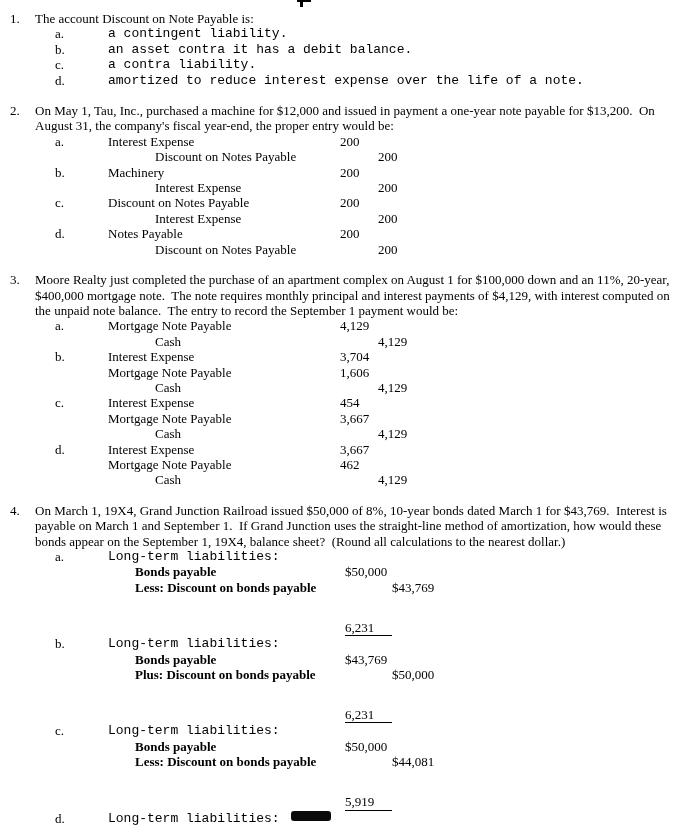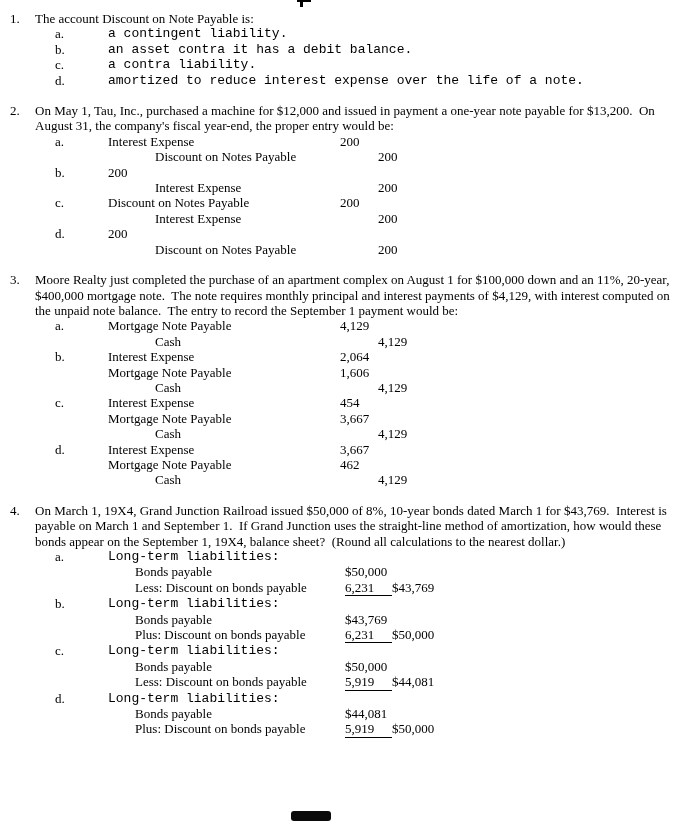--- a/index.html
+++ b/index.html
@@ -22,24 +22,24 @@
   .ctext { flex:1; white-space:pre-wrap;font-family:Liberation Mono, monospace; }
 
   
   .acct { width:232px; flex:none; white-space:nowrap; }
   .acct.ind1 { padding-left:47px; }
   .amt { flex:none; white-space:nowrap; }
   .debit { width:38px; }
   .credit { width:60px; }
 
   
-  .blabel { width:237px; padding-left:27px; flex:none; white-space:nowrap; }
+  .blabel { width:237px; padding-left:27px; flex:none; white-space:nowrap;font-weight:bold; }
   .a1 { width:47px; }
   .a2 { width:48px; }
-  .ul { border-bottom:1px solid #000; }
+  .ul { border-bottom:1px solid #000;margin-top:40px; }
 
   
   .top-frag { position:absolute; top:0; left:297px; width:14px; height:8px; border-top:2.5px solid #000; }
   .top-frag::before { content:""; position:absolute; left:3px; top:0; width:2.5px; height:5px; background:#000; }
   .footer-frag { position:absolute; top:811px; left:291px; width:40px; height:10px; background:#0a0a0a; border-radius:3px; }
 </style>
 </head>
 <body>
 
 <div class="page">
@@ -82,20 +82,21 @@
             <span class="amt credit"></span>
           </div>
           <div class="row">
             <span class="letter"></span>
             <span class="acct ind1">Discount on Notes Payable</span>
             <span class="amt debit"></span>
             <span class="amt credit">200</span>
           </div>
           <div class="row">
             <span class="letter">b.</span>
+            <span class="acct">Machinery</span>
             <span class="amt debit">200</span>
             <span class="amt credit"></span>
           </div>
           <div class="row">
             <span class="letter"></span>
             <span class="acct ind1">Interest Expense</span>
             <span class="amt debit"></span>
             <span class="amt credit">200</span>
           </div>
           <div class="row">
@@ -105,20 +106,21 @@
             <span class="amt credit"></span>
           </div>
           <div class="row">
             <span class="letter"></span>
             <span class="acct ind1">Interest Expense</span>
             <span class="amt debit"></span>
             <span class="amt credit">200</span>
           </div>
           <div class="row">
             <span class="letter">d.</span>
+            <span class="acct">Notes Payable</span>
             <span class="amt debit">200</span>
             <span class="amt credit"></span>
           </div>
           <div class="row">
             <span class="letter"></span>
             <span class="acct ind1">Discount on Notes Payable</span>
             <span class="amt debit"></span>
             <span class="amt credit">200</span>
           </div>
         </div>
@@ -137,21 +139,21 @@
           </div>
           <div class="row">
             <span class="letter"></span>
             <span class="acct ind1">Cash</span>
             <span class="amt debit"></span>
             <span class="amt credit">4,129</span>
           </div>
           <div class="row">
             <span class="letter">b.</span>
             <span class="acct">Interest Expense</span>
-            <span class="amt debit">2,064</span>
+            <span class="amt debit">3,704</span>
             <span class="amt credit"></span>
           </div>
           <div class="row">
             <span class="letter"></span>
             <span class="acct">Mortgage Note Payable</span>
             <span class="amt debit">1,606</span>
             <span class="amt credit"></span>
           </div>
           <div class="row">
             <span class="letter"></span>

